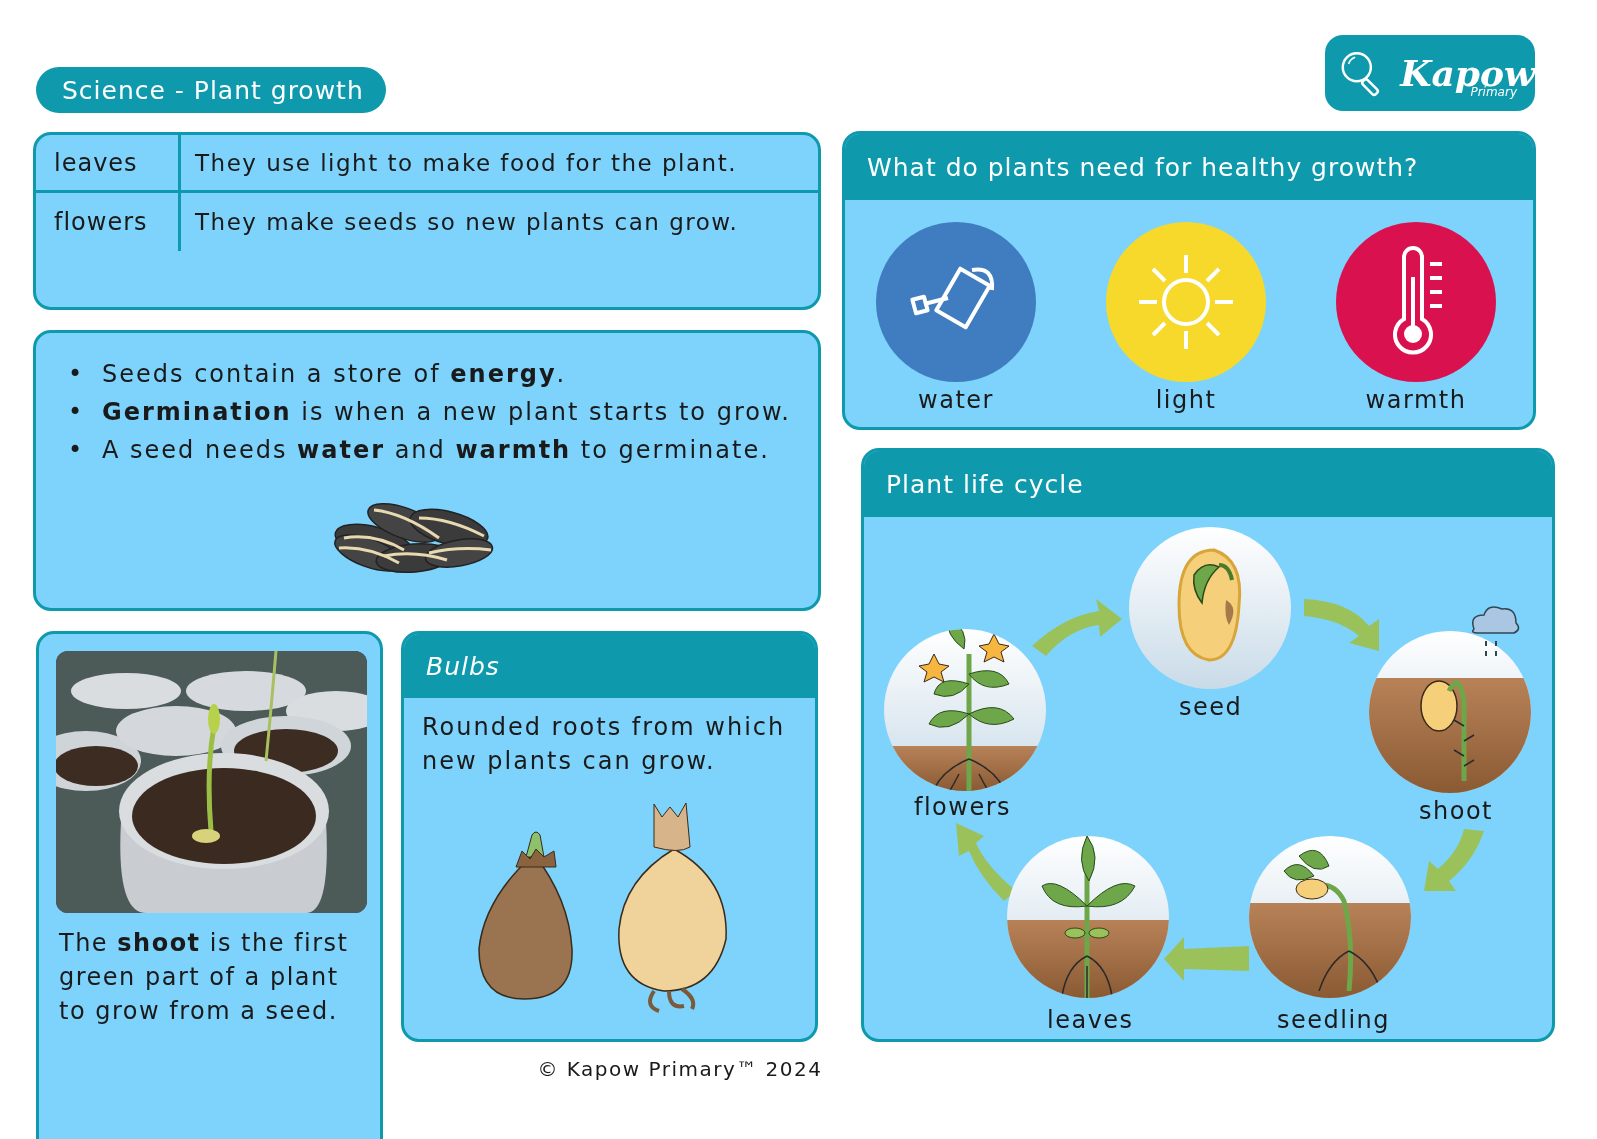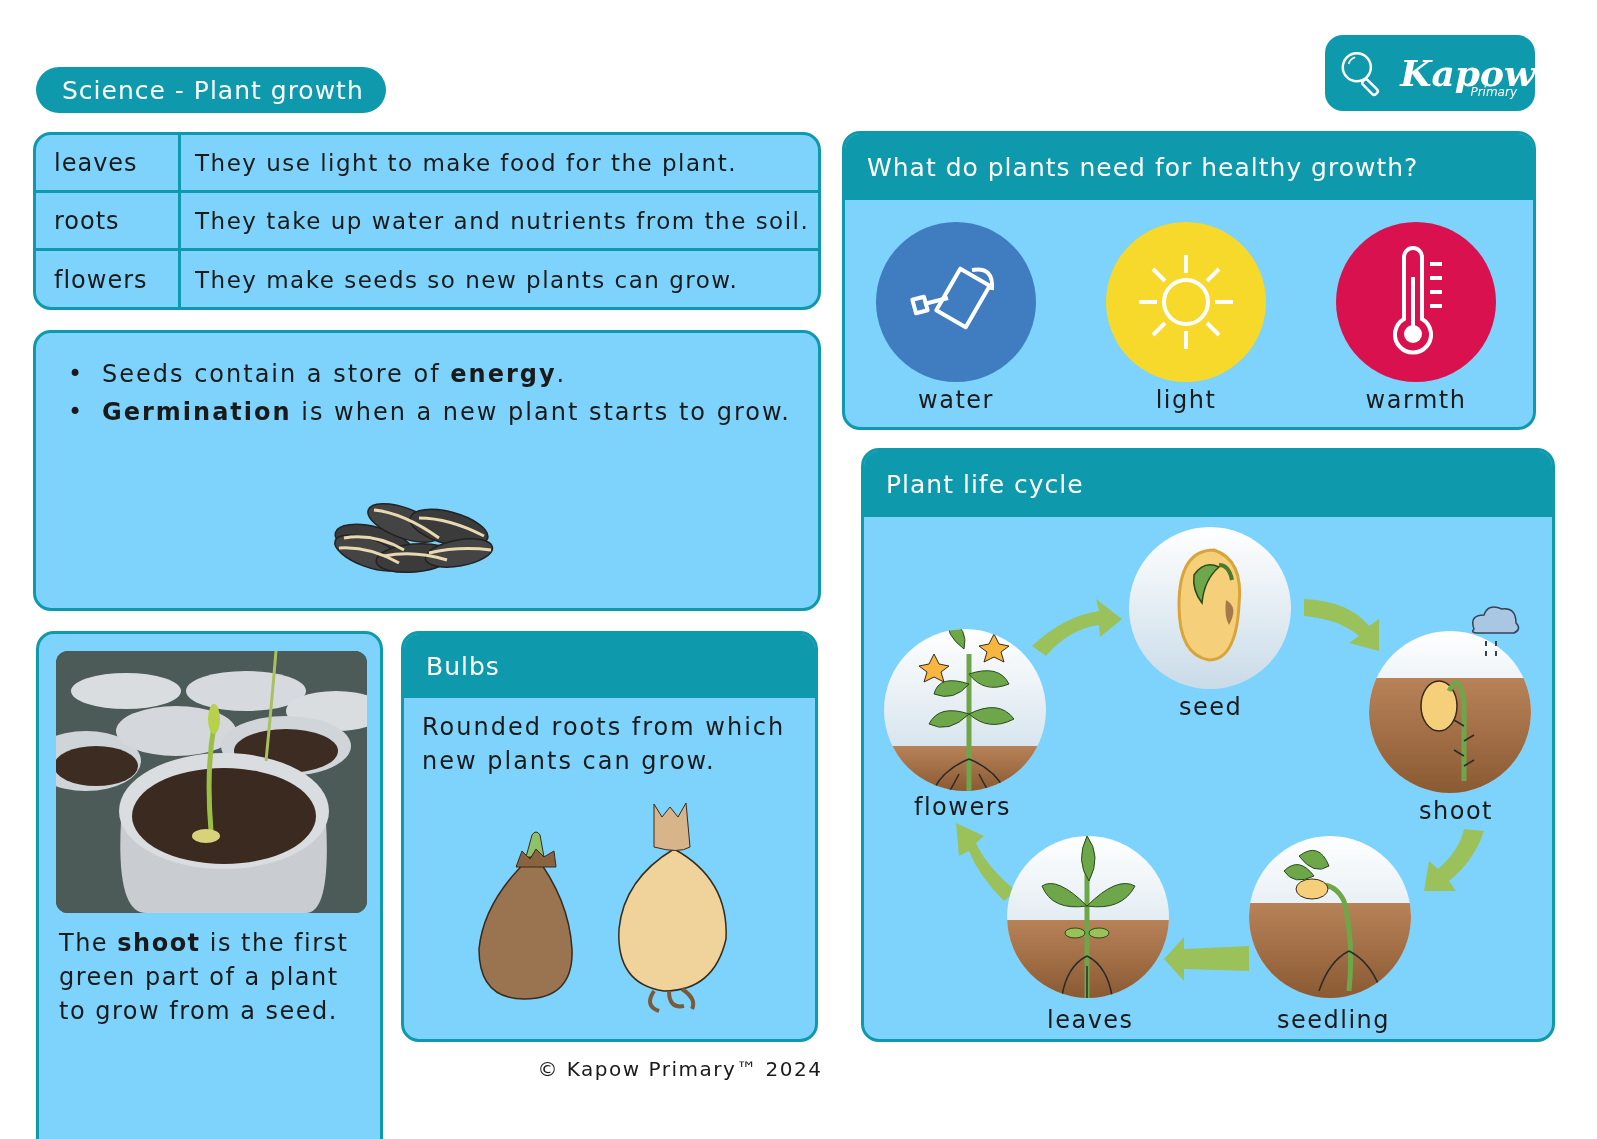--- a/index.html
+++ b/index.html
@@ -30,21 +30,21 @@
   .facts ul { list-style: none; margin: 22px 0 7px 32px; }
   .facts li { font-size: 24px; letter-spacing: 2px; line-height: 38px; position: relative; padding-left: 34px; }
   .facts li::before { content: "•"; position: absolute; left: 0; top: 0; }
   .facts b { font-weight: bold; }
   
   .shoot-card { left: 36px; top: 631px; width: 347px; height: 534px; }
   .photo { position: absolute; left: 17px; top: 17px; width: 311px; height: 262px; border-radius: 12px; overflow: hidden; background: #3a4a47; }
   .shoot-text { position: absolute; left: 20px; top: 292px; width: 310px; font-size: 24px; letter-spacing: 1.5px; line-height: 34px; }
   
   .bulbs { left: 401px; top: 631px; width: 417px; height: 411px; }
-  .bulbs .panel-head { height: 64px; }
+  .bulbs .panel-head { height: 64px; font-style: italic; }
   .bulbs-text { padding: 12px 18px; font-size: 24px; letter-spacing: 2px; line-height: 34px; }
   
   .needs { left: 842px; top: 131px; width: 694px; height: 299px; }
   .needs .panel-head { height: 66px; }
   .need-item { position: absolute; top: 88px; width: 160px; text-align: center; }
   .need-circle { width: 160px; height: 160px; border-radius: 50%; display: flex; align-items: center; justify-content: center; }
   .need-label { font-size: 24px; letter-spacing: 1.5px; margin-top: 4px; }
   
   .cycle { left: 861px; top: 448px; width: 694px; height: 594px; }
   .cycle .panel-head { height: 66px; }
@@ -70,33 +70,30 @@
   <span class="word">Kapow</span>
   <span class="sub">Primary</span>
 </div>
 
 <div class="abs panel parts-table">
   <div class="row">
     <div class="cell-term">leaves</div>
     <div class="cell-def">They use light to make food for the plant.</div>
   </div>
   <div class="row">
-    <div class="cell-term">roots</div>
-    <div class="cell-def">They take up water and nutrients from the soil.</div>
-  </div>
-  <div class="row">
     <div class="cell-term">flowers</div>
     <div class="cell-def">They make seeds so new plants can grow.</div>
   </div>
 </div>
 
 <div class="abs panel facts">
   <ul>
     <li><span>Seeds contain a store of </span><b>energy</b><span>.</span></li>
     <li><b>Germination</b><span> is when a new plant starts to grow.</span></li>
+    <li><span>A seed needs </span><b>water</b><span> and </span><b>warmth</b><span> to germinate.</span></li>
   </ul>
   <svg style="position:absolute;left:293px;top:165px" width="170" height="80" viewBox="0 0 170 80">
     <g stroke="#222" stroke-width="1.5">
       <ellipse cx="45" cy="45" rx="40" ry="16" transform="rotate(15 45 45)" fill="#3b3b3b"></ellipse>
       <ellipse cx="75" cy="25" rx="38" ry="15" transform="rotate(20 75 25)" fill="#444"></ellipse>
       <ellipse cx="120" cy="30" rx="40" ry="16" transform="rotate(15 120 30)" fill="#3b3b3b"></ellipse>
       <ellipse cx="40" cy="55" rx="36" ry="14" transform="rotate(20 40 55)" fill="#444"></ellipse>
       <ellipse cx="85" cy="60" rx="38" ry="14" transform="rotate(-5 85 60)" fill="#3b3b3b"></ellipse>
       <ellipse cx="130" cy="55" rx="34" ry="13" transform="rotate(-10 130 55)" fill="#444"></ellipse>
     </g>

